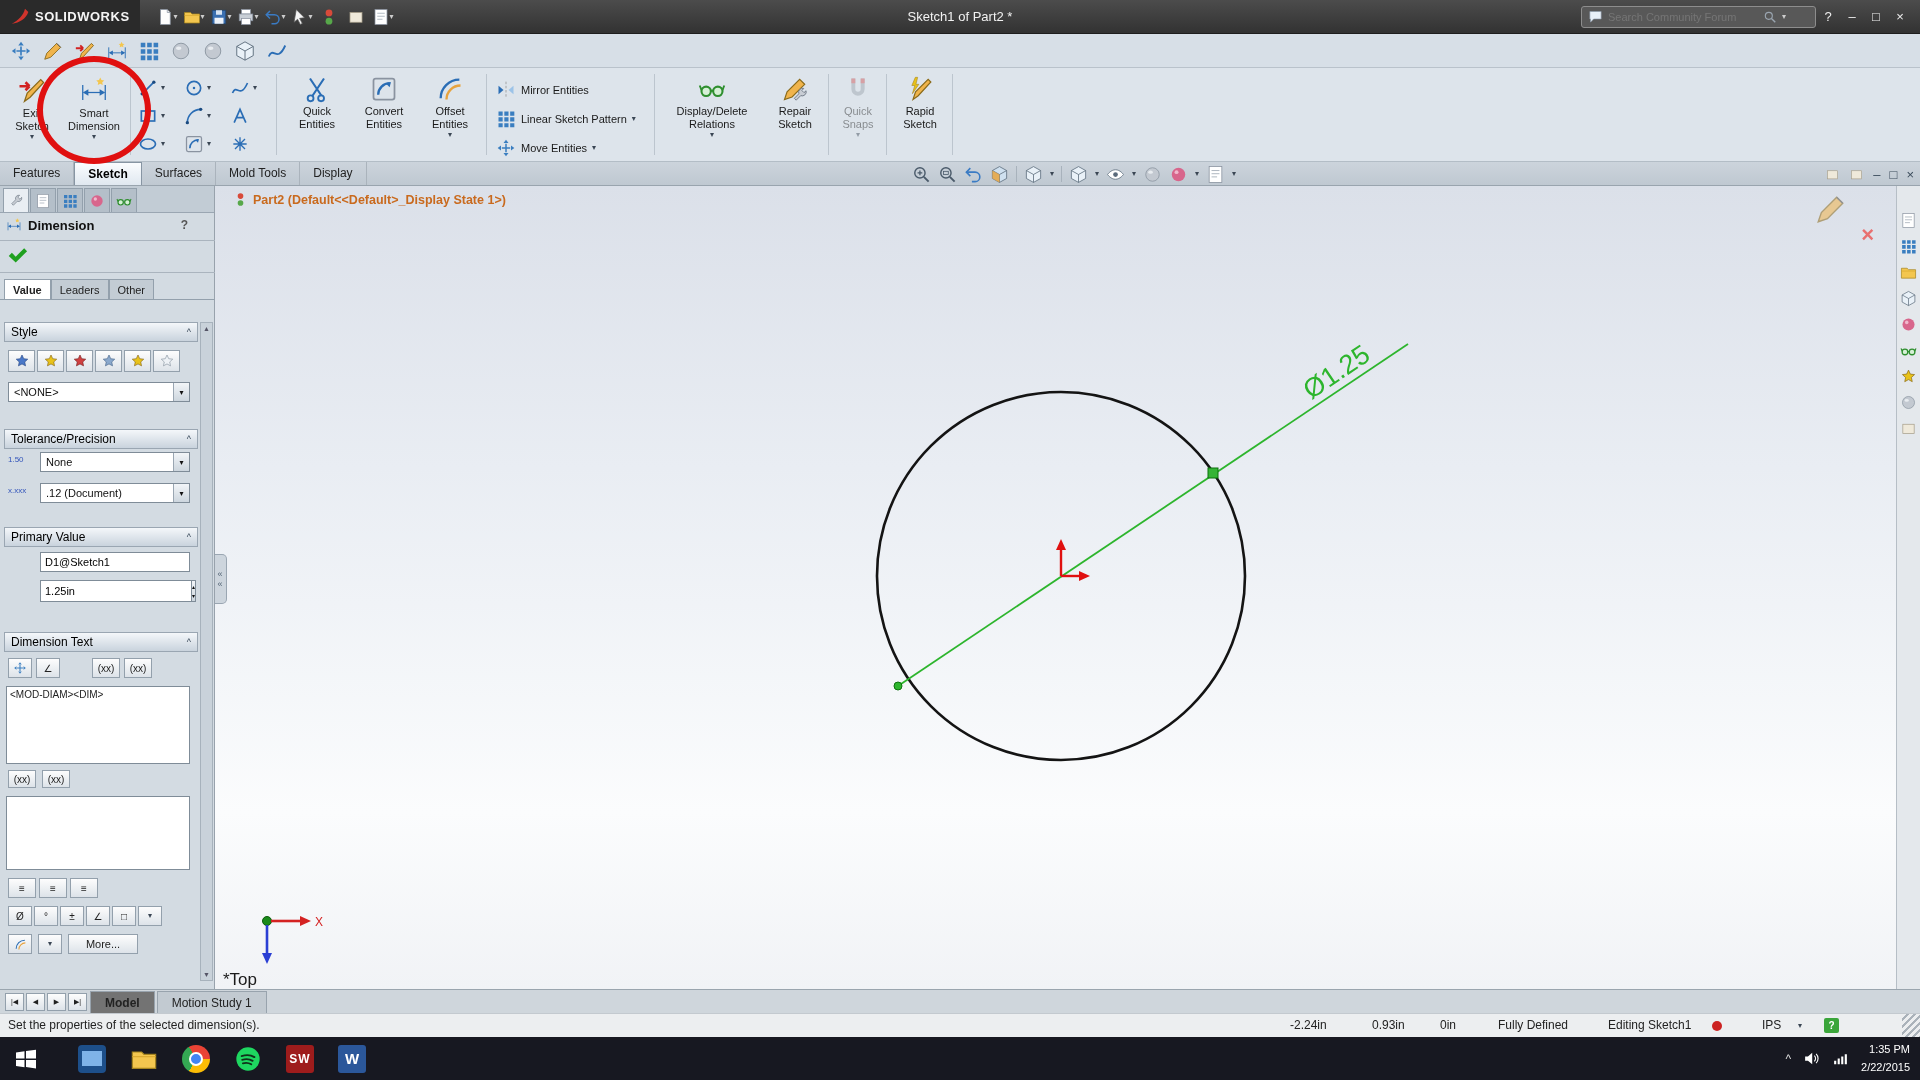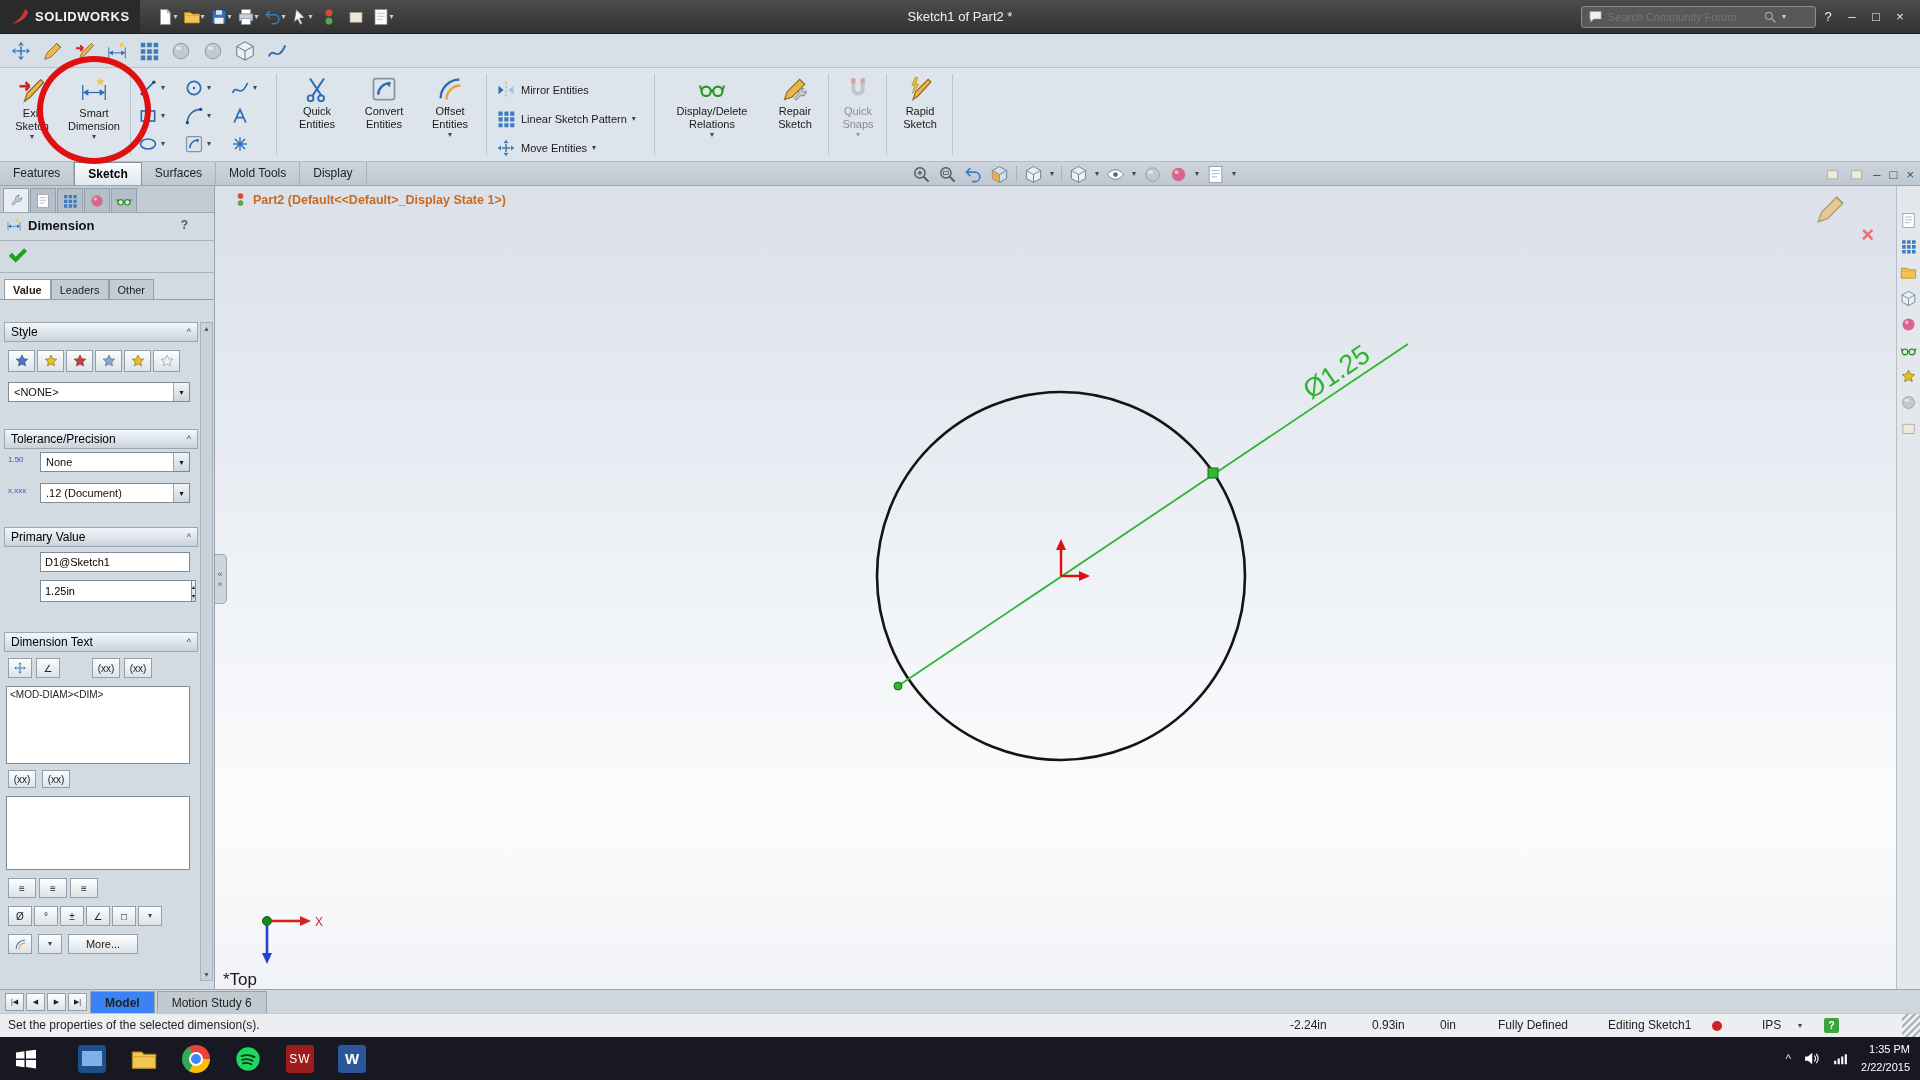--- a/index.html
+++ b/index.html
@@ -70,35 +70,35 @@
 .view-label{position:absolute;left:8px;top:784px;font-size:17px;color:#1a1a1a}
 .confirm-pencil{position:absolute;right:72px;top:6px;opacity:.55}
 .confirm-x{position:absolute;right:46px;top:36px;font-size:22px;font-weight:bold;color:#e87070}
 
 .rail{position:absolute;right:0;top:0;width:24px;height:803px;background:#e4e8ec;border-left:1px solid #b6bec6;display:flex;flex-direction:column;align-items:center;padding-top:26px;gap:9px;z-index:6}
 
 
 .bottomtabs{position:absolute;left:0;top:989px;width:100%;height:24px;background:#cfd6dc;border-top:1px solid #9aa5ae;display:flex;align-items:flex-end;padding-left:4px}
 .nav-btn{width:19px;height:18px;margin:0 1px 2px;font-size:7px}
 .btab{height:22px;padding:0 14px;display:flex;align-items:center;font-size:12px;background:#c2cad1;border:1px solid #98a3ad;border-bottom:none;color:#222;margin-left:2px}
-.btab.active{background:#3b82f6;font-weight:bold}
+.btab.active{background:#737373;font-weight:bold}
 
 
 .statusbar{position:absolute;left:0;top:1013px;width:100%;height:24px;background:#eceef0;border-top:1px solid #c3c9cf;font-size:12px;color:#222}
 .sb{position:absolute;top:4px;white-space:nowrap}
 .grip{position:absolute;right:0;top:0;width:18px;height:24px;background:repeating-linear-gradient(135deg,transparent 0 3px,#aab2ba 3px 5px)}
 
 
 .taskbar{position:absolute;left:0;top:1037px;width:100%;height:43px;background:#171821;display:flex;align-items:center;color:#fff;z-index:40}
 .tk-app{width:52px;height:43px;display:flex;align-items:center;justify-content:center}
 .chromeic{width:28px;height:28px;border-radius:50%;background:conic-gradient(from -30deg,#ea4335 0 120deg,#fbbc05 0 240deg,#34a853 0 360deg);position:relative}
 .chromeic::after{content:"";position:absolute;inset:7px;background:#4285f4;border:2.5px solid #fff;border-radius:50%}
 .blueapp{width:28px;height:28px;background:#1d4f8a;border-radius:4px;position:relative}
 .blueapp::after{content:"";position:absolute;left:4px;right:4px;top:6px;bottom:7px;background:#7fb3e8}
-.swapp{width:28px;height:28px;background:#9e1c1c;border-radius:3px;color:#fff;font-weight:normal;font-size:12px;display:flex;align-items:center;justify-content:center;letter-spacing:1px}
+.swapp{width:28px;height:28px;background:#9e1c1c;border-radius:3px;color:#fff;font-weight:bold;font-size:12px;display:flex;align-items:center;justify-content:center;letter-spacing:1px}
 .wordapp{width:28px;height:28px;background:#2b579a;border-radius:3px;color:#fff;font-weight:bold;font-size:15px;display:flex;align-items:center;justify-content:center}
 .tray{margin-left:auto;display:flex;align-items:center;gap:12px;padding-right:10px}
 .clock{font-size:11px;line-height:1.55;text-align:right;color:#fff}
 </style>
 </head>
 <body>
 
 <svg width="0" height="0" style="position:absolute">
 <defs>
 <symbol id="s-page" viewBox="0 0 24 24">
@@ -924,21 +924,21 @@
     <div class="pbtn nav-btn">
         <span>◀</span>
       </div>
     <div class="pbtn nav-btn">
         <span>▶</span>
       </div>
     <div class="pbtn nav-btn">
         <span>▶|</span>
       </div>
     <div class="btab active">Model</div>
-    <div class="btab">Motion Study 6</div>
+    <div class="btab">Motion Study 1</div>
   </div>
 
   <div class="statusbar">
     <span class="sb" style="left:8px">Set the properties of the selected dimension(s).</span>
     <span class="sb" style="left:1290px">-2.24in</span>
     <span class="sb" style="left:1372px">0.93in</span>
     <span class="sb" style="left:1440px">0in</span>
     <span class="sb" style="left:1498px">Fully Defined</span>
     <span class="sb" style="left:1608px">Editing Sketch1</span>
     <span class="sb" style="left:1712px;top:7px;width:10px;height:10px;background:#cc2222;border-radius:50%"></span>

